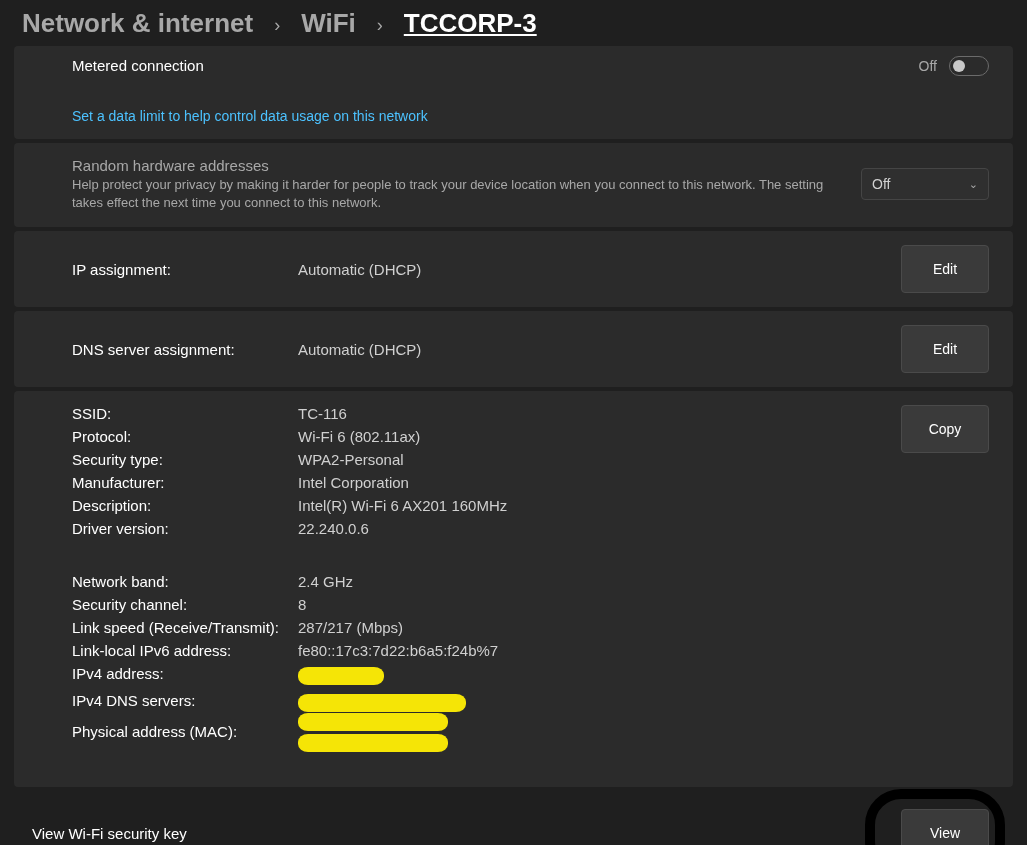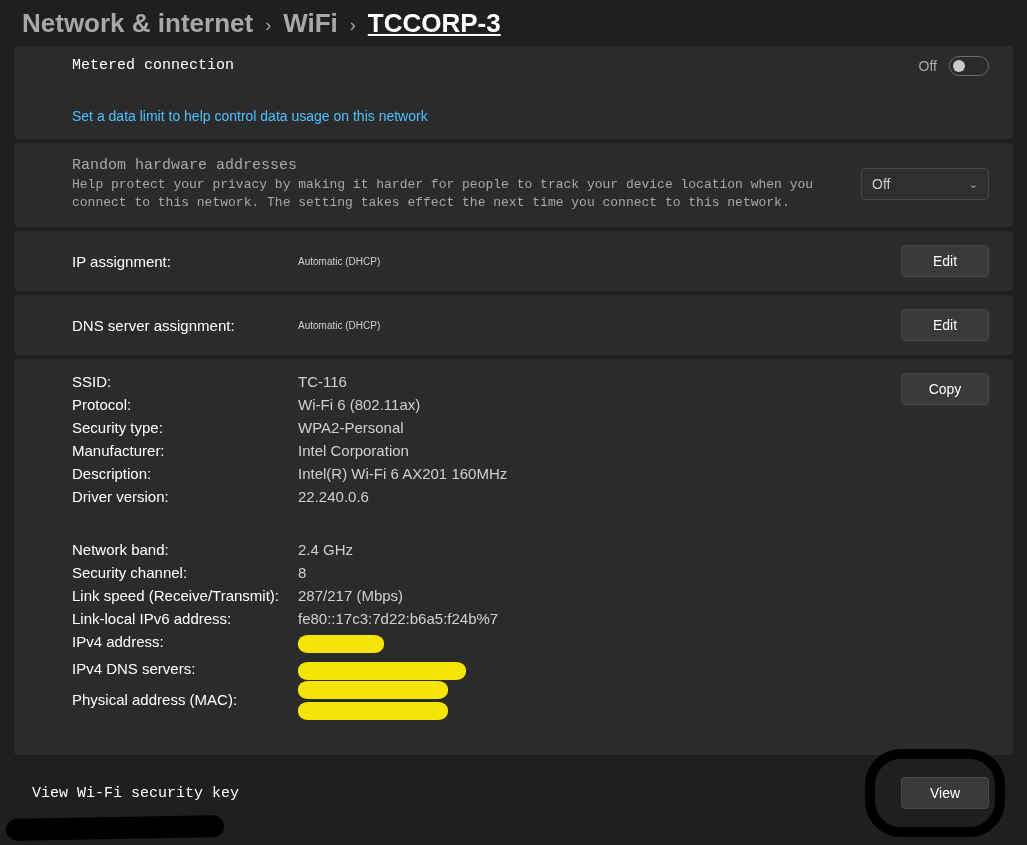--- a/index.html
+++ b/index.html
@@ -27,21 +27,21 @@
     color: var(--text);
     width: 1027px;
     height: 845px;
     overflow: hidden;
   }
 
   
   .breadcrumb {
     display: flex;
     align-items: center;
-    gap: 12px;
+    gap: 21px;
     padding: 0 22px;
     height: 46px;
     font-size: 26px;
     font-weight: 600;
   }
   .breadcrumb .crumb-parent {
     color: var(--text-dim);
     font-weight: 600;
   }
   .breadcrumb .crumb-sep {
@@ -68,21 +68,21 @@
     position: relative;
   }
   .panel.with-right {
     padding-right: 24px;
   }
 
   .row {
     display: flex;
     align-items: center;
   }
-  .grow { flex: 1 1 auto; font-family: Liberation Mono, monospace; }
+  .grow { flex: 1 1 auto; }
 
   .setting-title {
     font-size: 15px;
     color: var(--text);
     margin: 0 0 2px 0;
   }
   .setting-desc {
     font-size: 13px;
     color: var(--text-dim);
     margin: 0;
@@ -150,29 +150,29 @@
     display: flex;
     align-items: center;
   }
   .kv-panel .kv-label {
     width: 226px;
     font-size: 15px;
     color: var(--text);
   }
   .kv-panel .kv-value {
     flex: 1 1 auto;
-    font-size: 10px;
+    font-size: 15px;
     color: var(--text-mid);
   }
   .btn {
     background: var(--btn-bg);
     border: 1px solid #4a4a4a;
     border-radius: 4px;
     min-width: 88px;
-    height: 32px;
+    height: 48px;
     color: var(--text);
     font-size: 14px;
     display: inline-flex;
     align-items: center;
     justify-content: center;
   }
 
   
   .details-panel {
     background: var(--panel);

